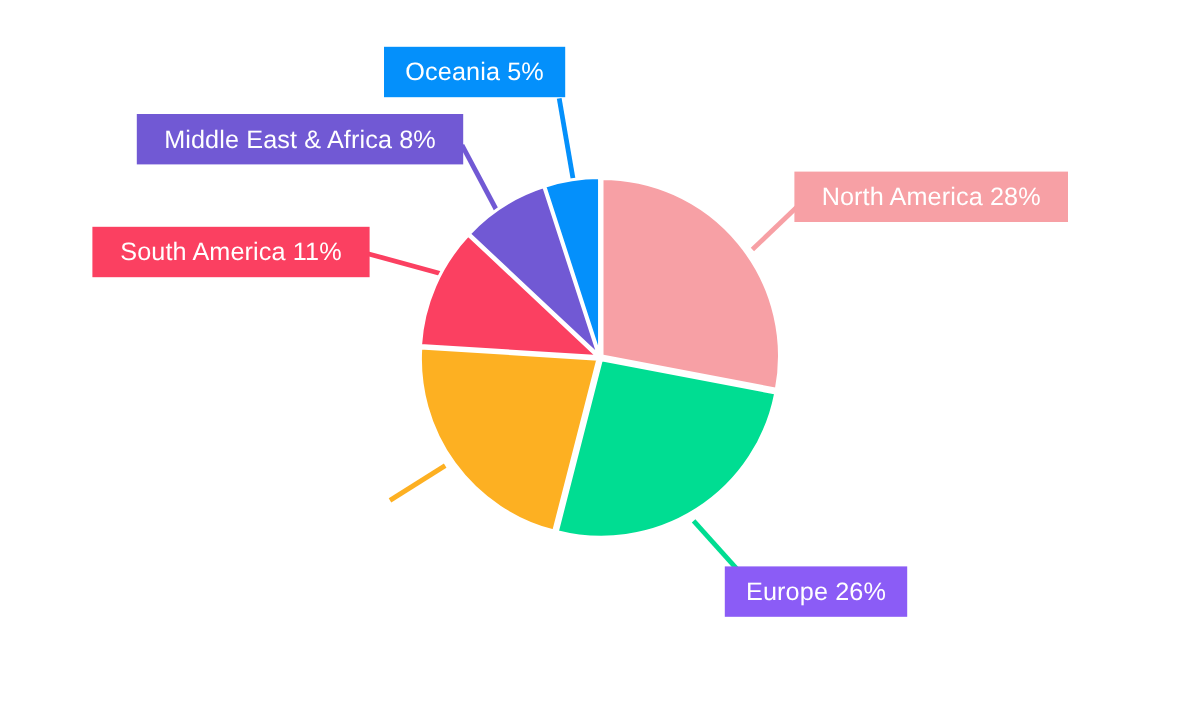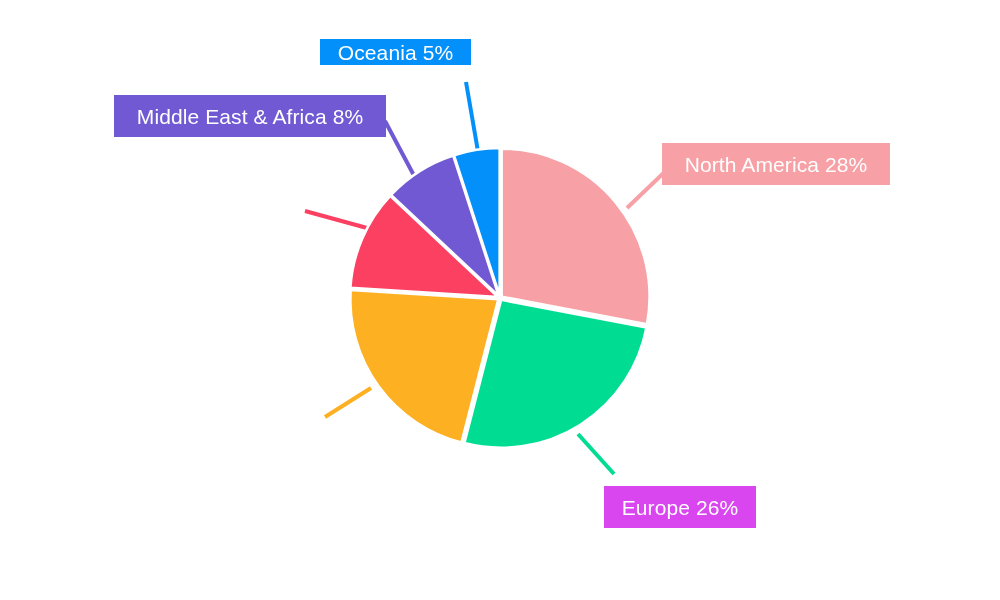--- a/index.html
+++ b/index.html
@@ -59,27 +59,30 @@
         <path d="M 498.07 297.17 L 350.36 287.87 A 148 148 0 0 1 390.19 195.85 Z" fill="#FB4061" stroke="#ffffff" stroke-width="2.6"></path>
         <path d="M 498.87 296.23 L 390.99 194.91 A 148 148 0 0 1 453.14 155.47 Z" fill="#7159D4" stroke="#ffffff" stroke-width="2.6"></path>
         <path d="M 499.67 295.93 L 453.94 155.17 A 148 148 0 0 1 499.67 147.93 Z" fill="#0490FB" stroke="#ffffff" stroke-width="2.6"></path>
       </g>
   </svg>
 
   <div class="label-box" style="left:662px; top:143px; width:228px; height:42px; background:#F7A0A5;">
     <span>North America 28%</span>
   </div>
 
-  <div class="label-box" style="left:604px; top:486px; width:152px; height:42px; background:#d946ef;">
+  <div class="label-box" style="left:604px; top:472px; width:152px; height:42px; background:#8b5cf6;">
     <span>Europe 26%</span>
   </div>
 
 
+  <div class="label-box" style="left:77px; top:189px; width:231px; height:42px; background:#FB4061;">
+    <span>South America 11%</span>
+  </div>
 
   <div class="label-box" style="left:114px; top:95px; width:272px; height:42px; background:#7159D4;text-align:center;">
     <span>Middle East &amp; Africa 8%</span>
   </div>
 
-  <div class="label-box" style="left:320px; top:39px; width:151px; height:26px; background:#0490FB;">
+  <div class="label-box" style="left:320px; top:39px; width:151px; height:42px; background:#0490FB;">
     <span>Oceania 5%</span>
   </div>
 
 </div>
 
 </body></html>

